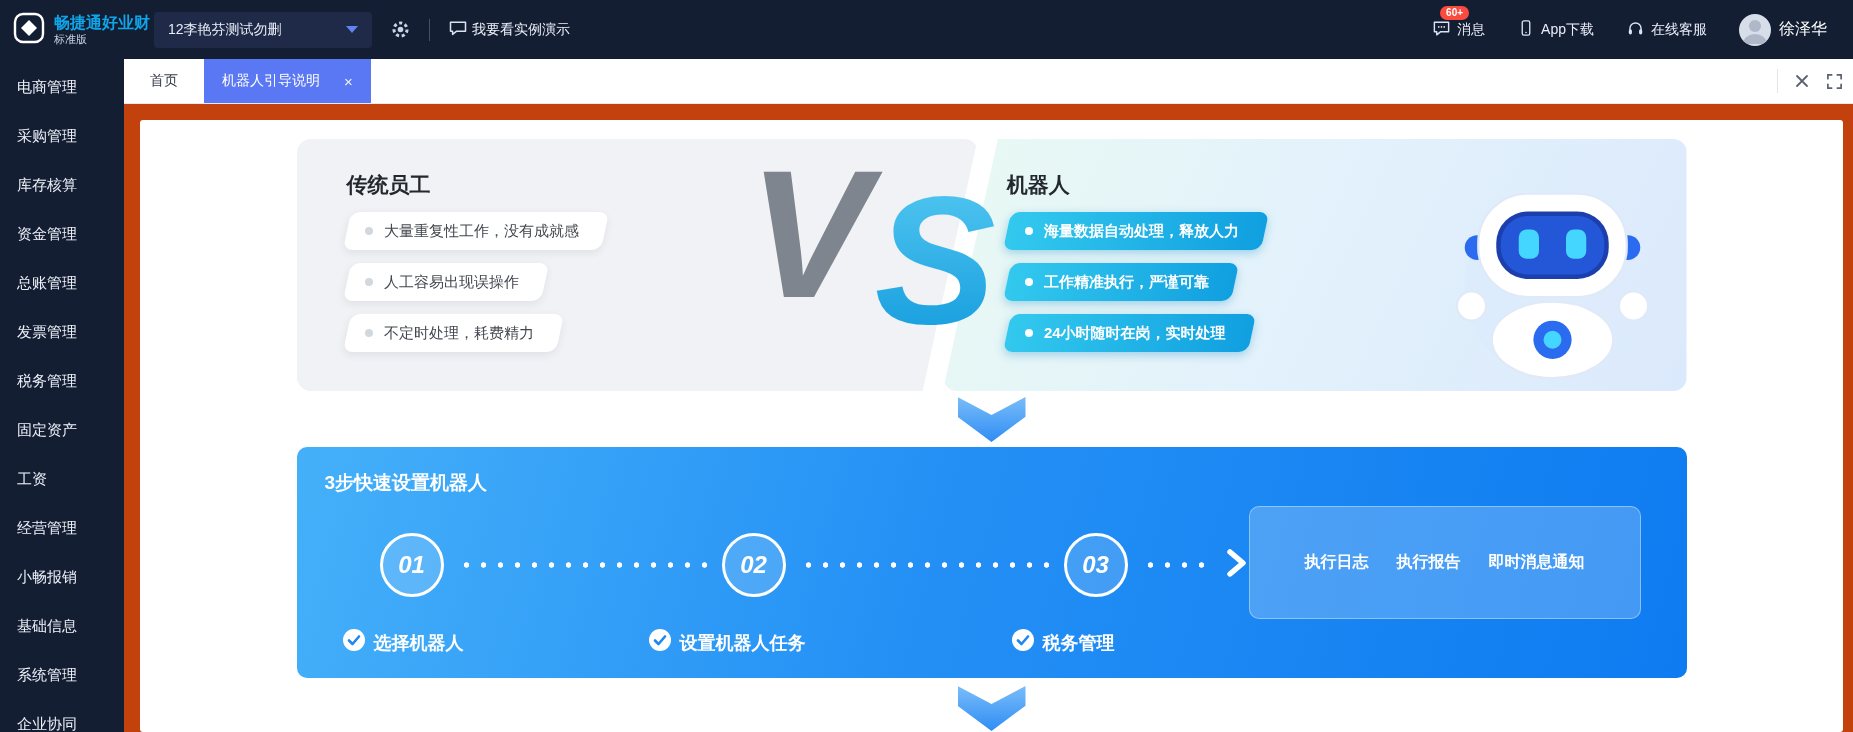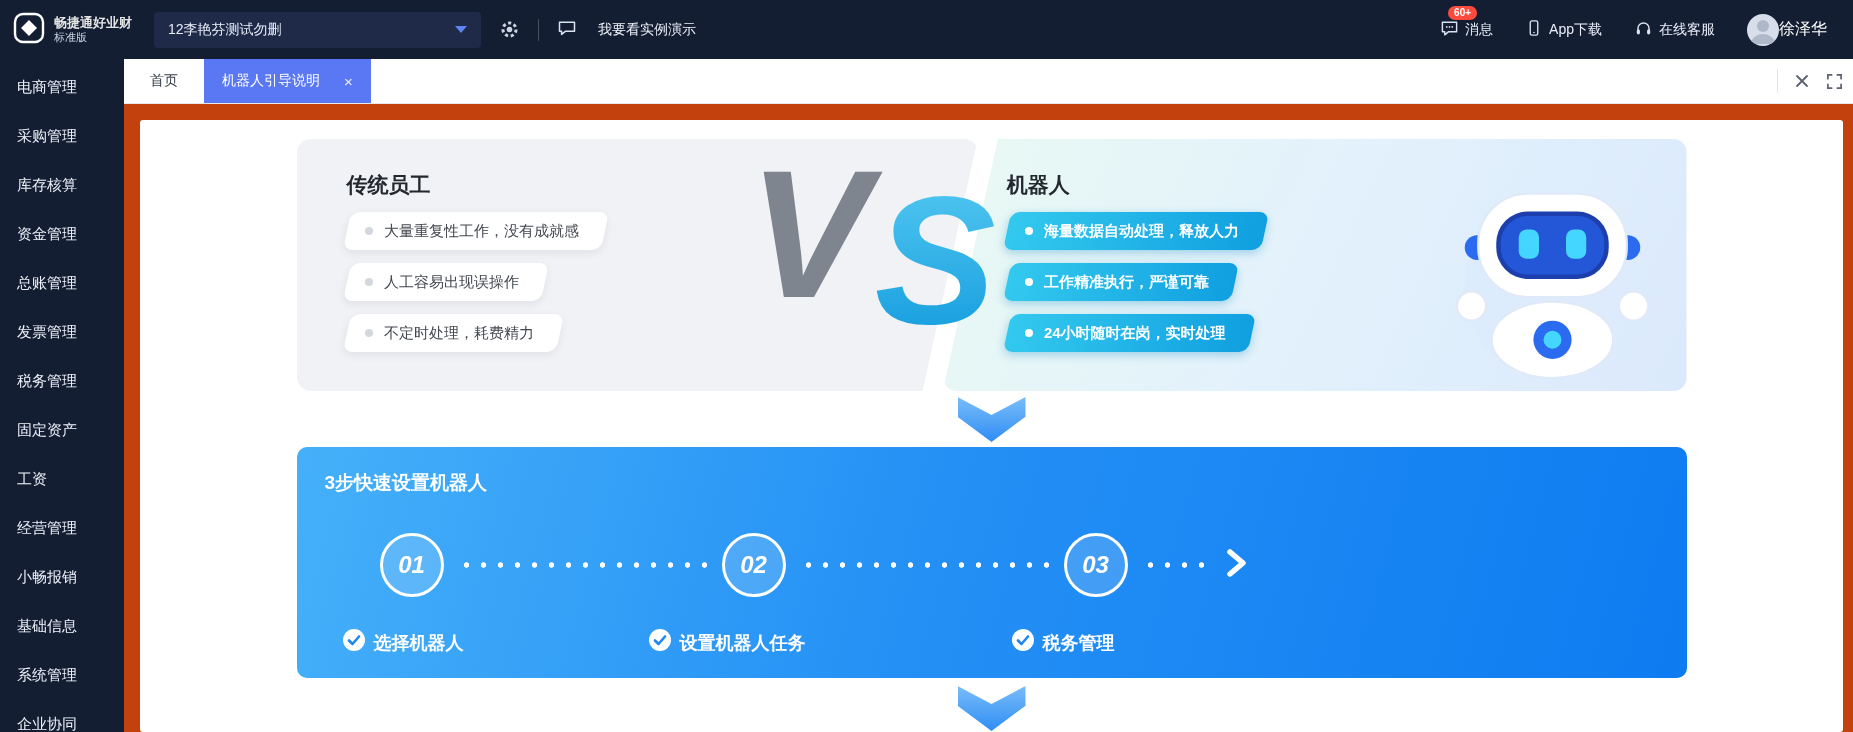--- a/index.html
+++ b/index.html
@@ -3,31 +3,31 @@
 <meta charset="utf-8">
 <style>
   * { margin:0; padding:0; box-sizing:border-box; }
   html,body { width:1853px; height:732px; overflow:hidden; font-family:"Liberation Sans","DejaVu Sans",sans-serif; }
   .app { width:1853px; height:732px; position:relative; background:#eef0f4; overflow:hidden; }
 
   
   .topbar { height:59px; background:#141e33; display:flex; align-items:center; padding:0 26px 0 12px; color:#fff; }
   .logo { display:flex; align-items:center; gap:8px; width:128px; flex:0 0 auto; }
   .logo-text { display:flex; flex-direction:column; line-height:1.25; }
-  .logo-title { font-size:13px; font-weight:bold; color:#e5e5e5; white-space:nowrap; }
+  .logo-title { font-size:16px; font-weight:bold; color:#0ea5e9; white-space:nowrap; }
   .logo-sub { font-size:11px; color:#c9d2e4; }
-  .company-select { margin-left:14px; width:327px; height:36px; background:#1e2a47; border-radius:4px; display:flex; align-items:center; justify-content:space-between; padding:0 14px; font-size:14px; color:#e8edf7; cursor:pointer; }
+  .company-select { margin-left:14px; width:218px; height:36px; background:#1e2a47; border-radius:4px; display:flex; align-items:center; justify-content:space-between; padding:0 14px; font-size:14px; color:#e8edf7; cursor:pointer; }
   .chev-down { width:0; height:0; border-left:6px solid transparent; border-right:6px solid transparent; border-top:7px solid #5f84f5; }
   .top-iconbtn { margin-left:18px; cursor:pointer; display:flex; align-items:center; }
   .v-div { width:1px; height:22px; background:rgba(255,255,255,.22); margin:0 18px; }
-  .demo-link { display:flex; align-items:center; gap:21px; font-size:14px; color:#eef2fa; cursor:pointer; }
+  .demo-link { display:flex; align-items:center; gap:4px; font-size:14px; color:#eef2fa; cursor:pointer; }
   .topbar-right { margin-left:auto; display:flex; align-items:center; gap:32px; }
   .top-item { position:relative; display:flex; align-items:center; gap:6px; font-size:14px; color:#e9eef8; cursor:pointer; }
   .badge { position:absolute; top:-13px; left:8px; background:#fa4b3e; color:#fff; font-size:10px; line-height:14px; padding:0 6px; border-radius:8px; font-weight:bold; }
-  .user { display:flex; align-items:center; cursor:pointer; }
+  .user { display:flex; align-items:center; gap:8px; cursor:pointer; }
   .avatar { width:32px; height:32px; border-radius:50%; background:#d7dde9; display:flex; align-items:center; justify-content:center; overflow:hidden; }
 
   
   .main-row { display:flex; height:673px; }
   .sidebar { width:124px; background:#141e33; flex:0 0 auto; padding-top:4px; }
   .side-item { height:49px; display:flex; align-items:center; padding-left:17px; font-size:15px; color:#edf1f9; cursor:pointer; white-space:nowrap; }
 
   .content { flex:1; display:flex; flex-direction:column; min-width:0; background:#c2410c; }
 
   
@@ -340,20 +340,25 @@
                   <span>
                     <svg width="22" height="22" viewBox="0 0 22 22">
                         <circle cx="11" cy="11" r="11" fill="#fff"></circle>
                         <path d="M6 11.5 L9.5 15 L16 7.5" fill="none" stroke="#1f86f2" stroke-width="2.6" stroke-linecap="round" stroke-linejoin="round"></path>
                       </svg>
                   </span>
                   <span>税务管理</span>
                 </div>
               </div>
 
+              <div class="outputs">
+                <span>执行日志</span>
+                <span>执行报告</span>
+                <span>即时消息通知</span>
+              </div>
             </section>
 
             <div class="arrow-down second"></div>
 
           </div>
         </div>
       </div>
     </div>
   </div>
 </div>

